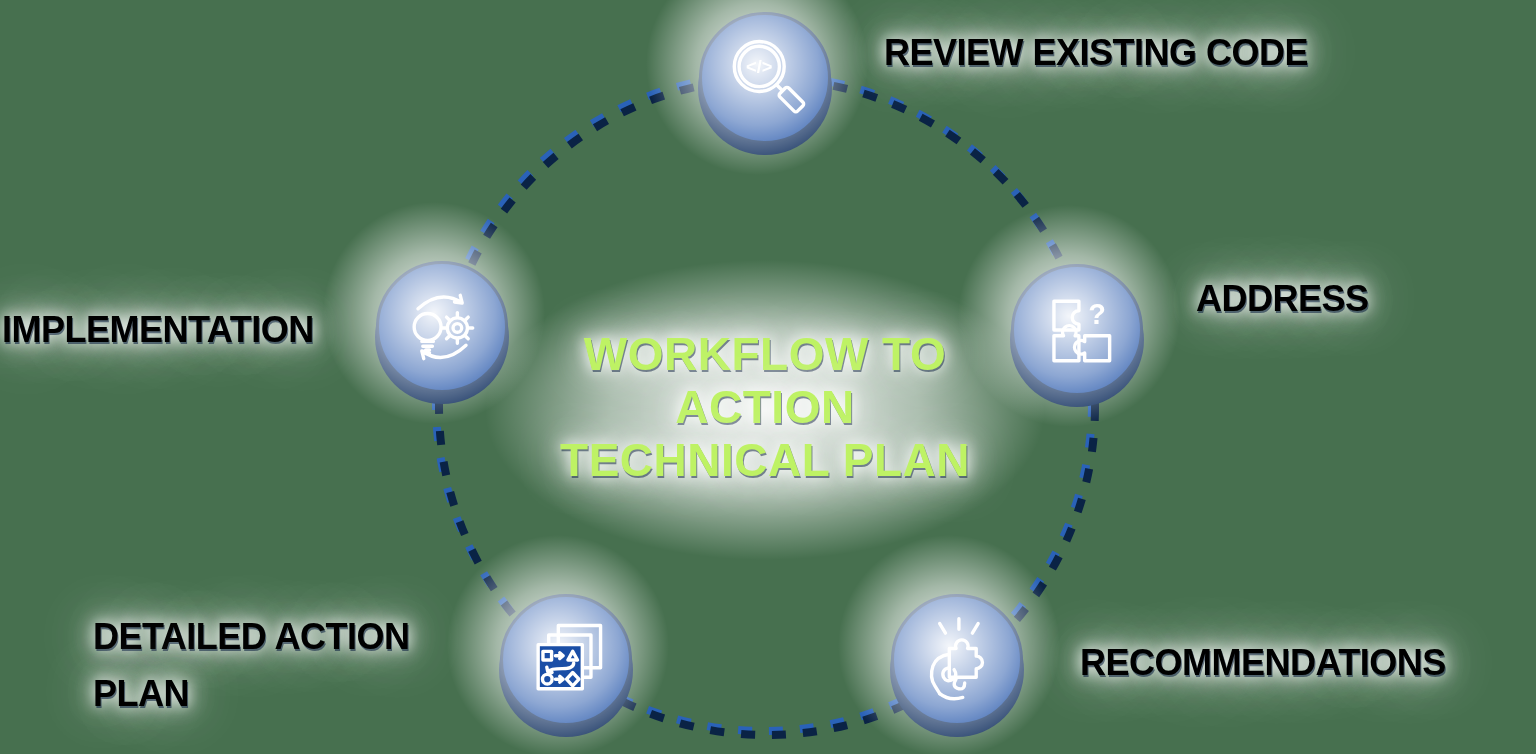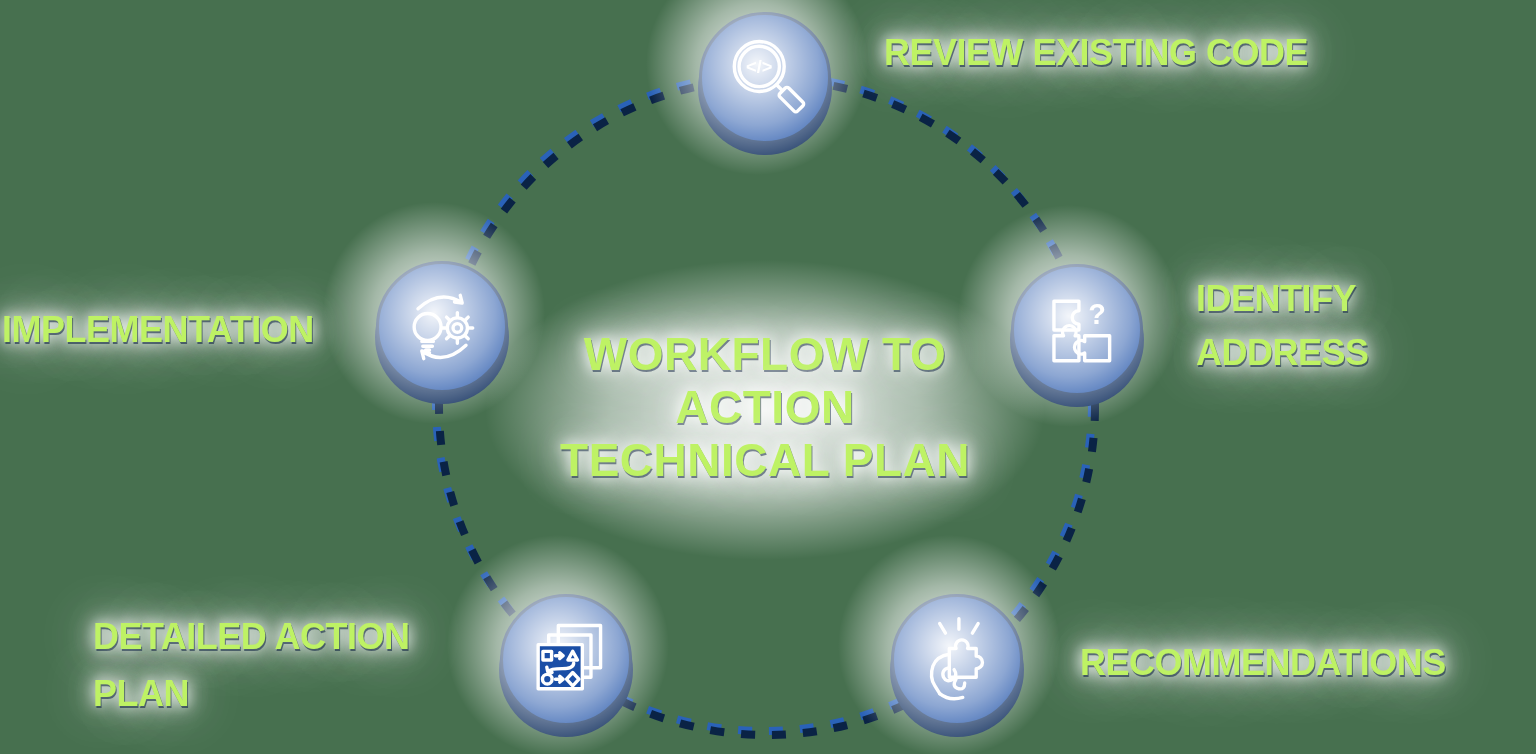--- a/index.html
+++ b/index.html
@@ -29,21 +29,21 @@
   }
   .node svg{width:96px;height:96px;display:block;}
   .node svg *{vector-effect:non-scaling-stroke;}
   .n-top{left:699px;top:12px;}
   .n-right{left:1011px;top:264px;}
   .n-bottom-right{left:891px;top:594px;}
   .n-bottom-left{left:500px;top:594px;}
   .n-left{left:376px;top:261px;}
   
   .label{
-    position:absolute;z-index:4;color:#bef264;font-weight:bold;
+    position:absolute;z-index:4;color:#000000;font-weight:bold;
     font-size:36px;letter-spacing:-0.5px;line-height:54px;white-space:nowrap;
     text-shadow:1px 2px 0 rgba(8,28,60,.55),
       0 0 14px #fff,0 0 26px rgba(255,255,255,.95),
       0 0 45px rgba(255,255,255,.8),0 0 70px rgba(255,255,255,.6);
   }
   .l-review{left:884px;top:26px;}
   .l-identify{left:1196px;top:272px;}
   .l-recommendations{left:1080px;top:636px;}
   .l-detailed{left:93px;top:608px;width:350px;text-align:left;line-height:57px;}
   .l-implementation{left:2px;top:303px;}
@@ -128,21 +128,20 @@
         <path class="icon-stroke" stroke-width="5" d="M0,-11 V-16 M7.8,-7.8 L11.3,-11.3 M11,0 H16 M7.8,7.8 L11.3,11.3 M0,11 V16 M-7.8,7.8 L-11.3,11.3 M-11,0 H-16 M-7.8,-7.8 L-11.3,-11.3"></path>
         <circle class="icon-stroke" r="10.5"></circle>
         <circle class="icon-stroke" r="4.5" stroke-width="3"></circle>
       </g>
     </svg>
   </div>
 
   <div class="label l-review">REVIEW EXISTING CODE</div>
 
   <div class="label l-identify">
-    <span style="display:block">IDENTIFY</span>
     <span style="display:block">ADDRESS</span>
   </div>
 
   <div class="label l-recommendations">RECOMMENDATIONS</div>
 
   <div class="label l-detailed">
     <span style="display:block">DETAILED ACTION</span>
     <span style="display:block">PLAN</span>
   </div>
 

